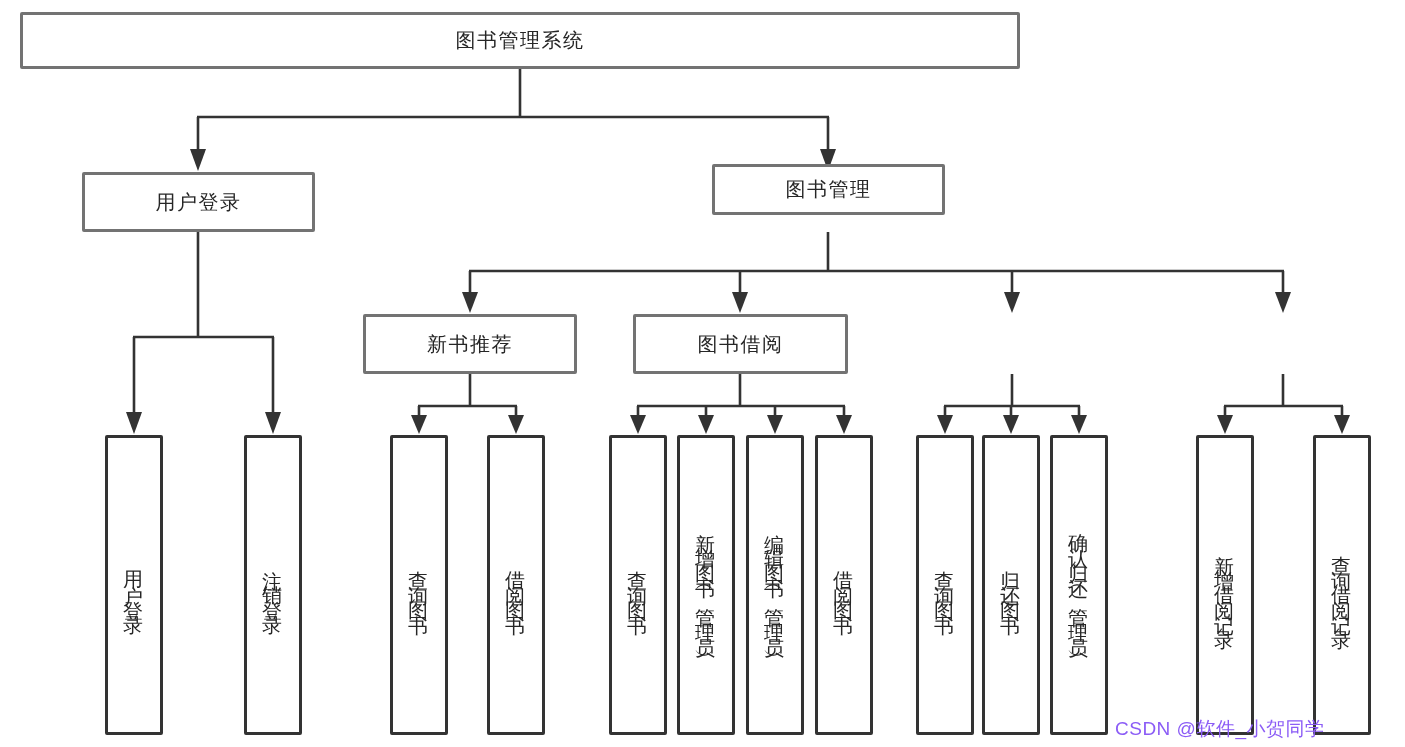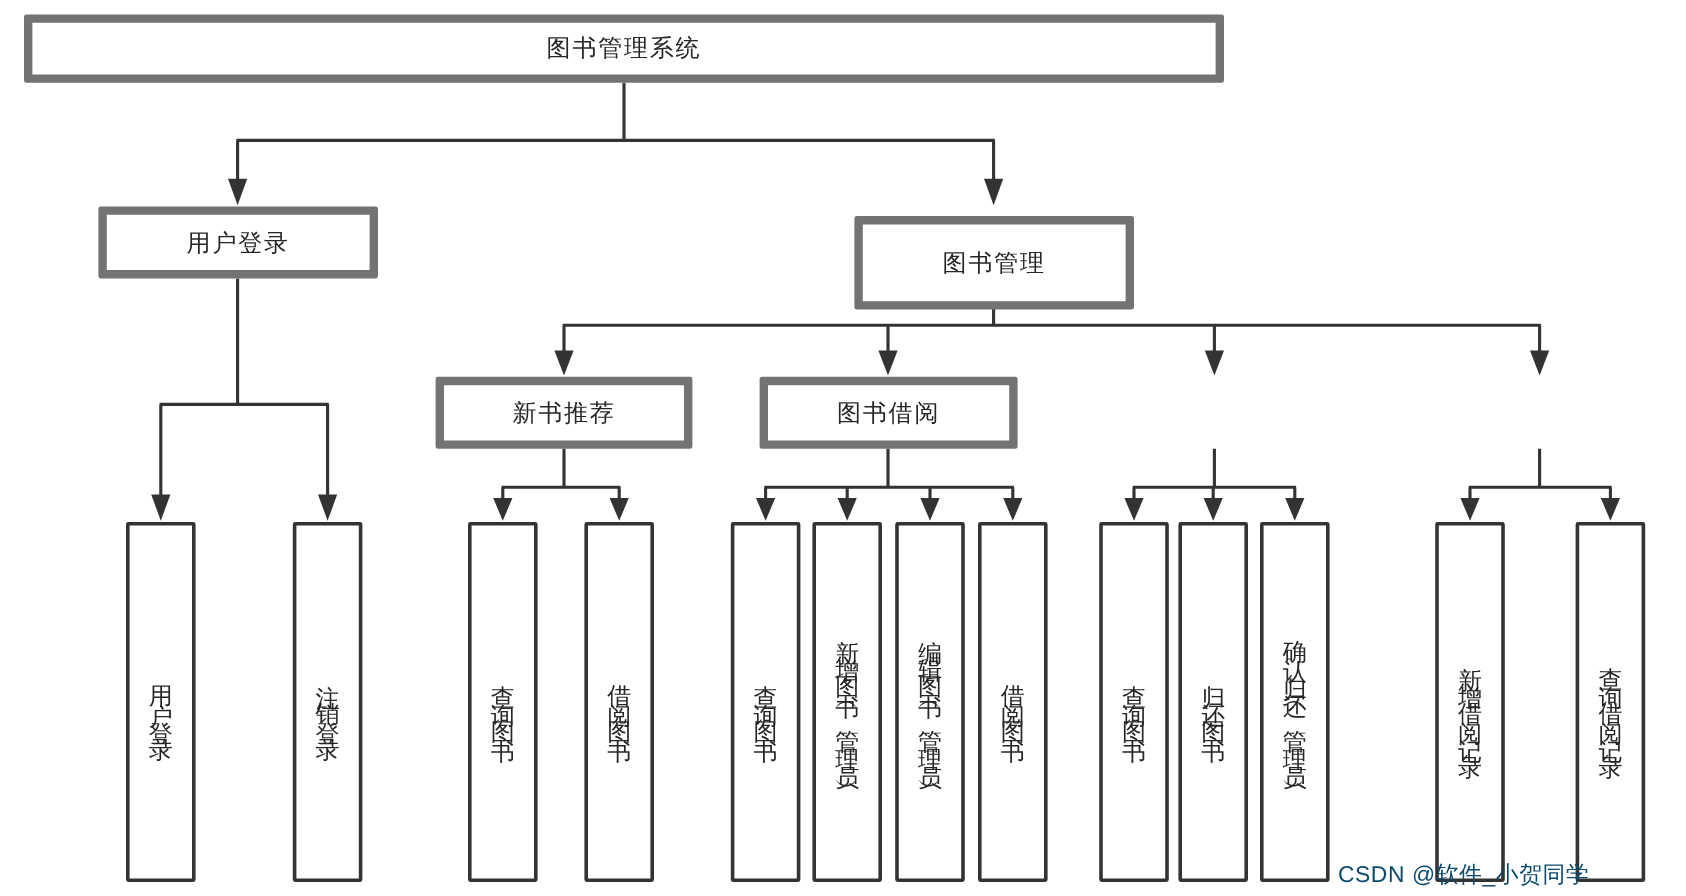--- a/index.html
+++ b/index.html
@@ -17,21 +17,21 @@
   }
   #connectors {
     position: absolute;
     left: 0; top: 0;
     width: 1405px;
     height: 747px;
   }
   .hbox {
     position: absolute;
     box-sizing: border-box;
-    border: 7px solid #737373;
+    border: 3px solid #737373;
     border-radius: 2px;
     background: #ffffff;
     display: flex;
     align-items: center;
     justify-content: center;
     font-size: 20px;
     letter-spacing: 1.5px;
     color: #262626;
     z-index: 2;
   }
@@ -54,21 +54,21 @@
     color: #262626;
     z-index: 2;
     overflow: hidden;
   }
   #watermark {
     position: absolute;
     left: 1115px;
     top: 716px;
     font-size: 19px;
     letter-spacing: 0.5px;
-    color: #0c4a6e;
+    color: #8b5cf6;
     z-index: 5;
     white-space: nowrap;
   }
   .stroke { stroke: #333333; stroke-width: 2.6; fill: none; }
   .head   { fill: #333333; stroke: none; }
 </style>
 </head>
 <body>
 
 <div id="canvas">
@@ -105,21 +105,21 @@
     <polygon class="head" points="1071,415 1087,415 1079,434"></polygon>
 
     <path class="stroke" d="M1283 374 V406 M1224 406 H1343 M1225 406 V417 M1342 406 V417"></path>
     <polygon class="head" points="1217,415 1233,415 1225,434"></polygon>
     <polygon class="head" points="1334,415 1350,415 1342,434"></polygon>
   </svg>
 
   <div class="hbox" style="left:20px; top:12px; width:1000px; height:57px">图书管理系统</div>
 
   <div class="hbox" style="left:82px; top:172px; width:233px; height:60px">用户登录</div>
-  <div class="hbox" style="left:712px; top:180px; width:233px; height:78px">图书管理</div>
+  <div class="hbox" style="left:712px; top:164px; width:233px; height:51px">图书管理</div>
 
   <div class="hbox" style="left:633px; top:314px; width:215px; height:60px">图书借阅</div>
   <div class="hbox" style="left:363px; top:314px; width:214px; height:60px">新书推荐</div>
 
   <div class="vbox" style="left:105px">用户登录</div>
   <div class="vbox" style="left:244px">注销登录</div>
 
   <div class="vbox" style="left:390px">查询图书</div>
   <div class="vbox" style="left:487px">借阅图书</div>
 

